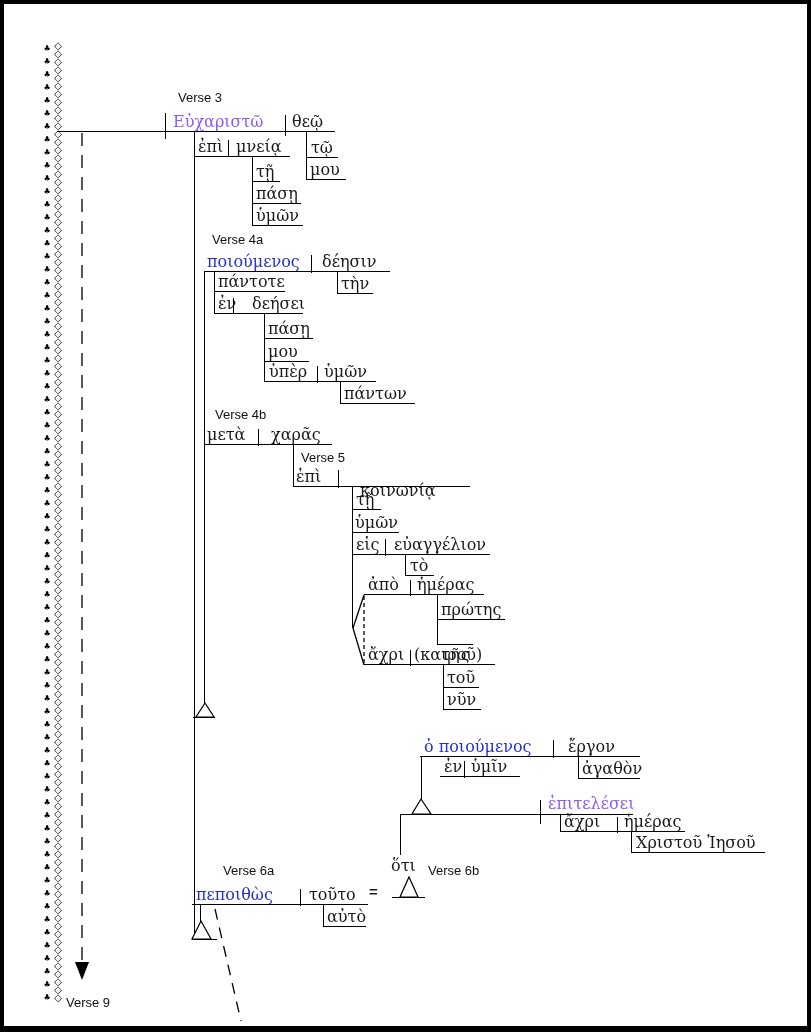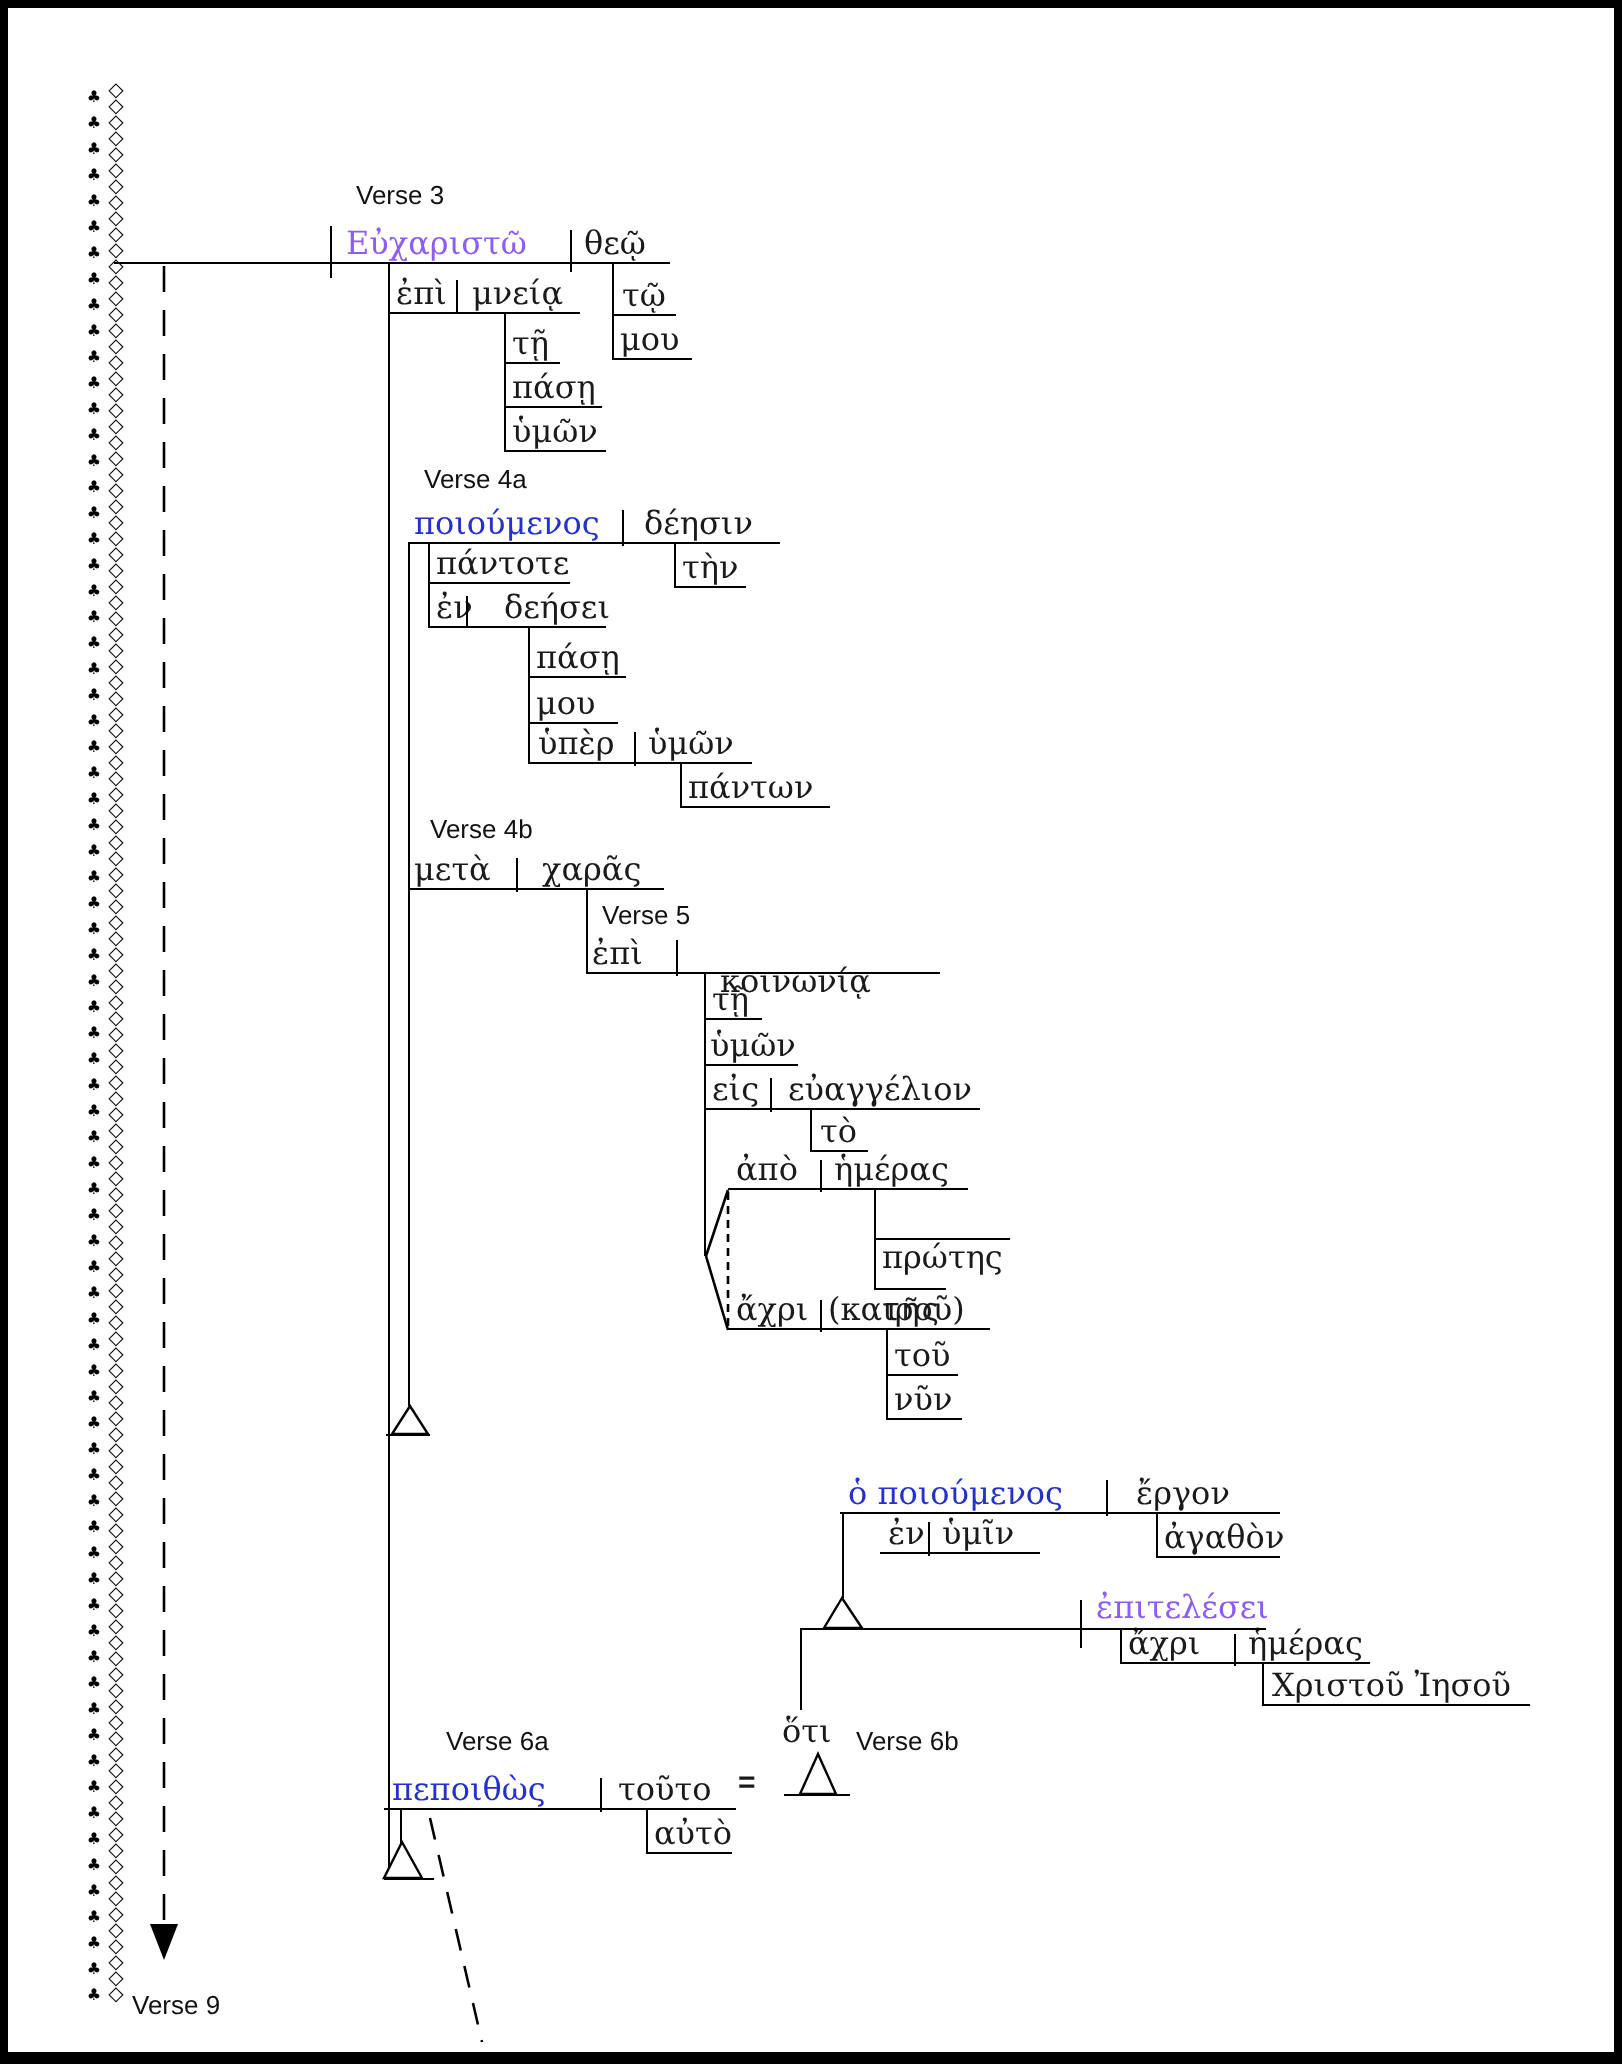--- a/index.html
+++ b/index.html
@@ -252,21 +252,21 @@
       <div class="gw" style="left: 271px; top: 425px;">χαρᾶς</div>
       <div class="gw" style="left: 296px; top: 467px;">ἐπὶ</div>
       <div class="gw" style="left: 360px; top: 481px;">κοινωνίᾳ</div>
       <div class="gw" style="left: 356px; top: 490px;">τῇ</div>
       <div class="gw" style="left: 355px; top: 513px;">ὑμῶν</div>
       <div class="gw" style="left: 356px; top: 535px;">εἰς</div>
       <div class="gw" style="left: 394px; top: 535px;">εὐαγγέλιον</div>
       <div class="gw" style="left: 410px; top: 556px;">τὸ</div>
       <div class="gw" style="left: 368px; top: 575px;">ἀπὸ</div>
       <div class="gw" style="left: 417px; top: 575px;">ἡμέρας</div>
-      <div class="gw" style="left: 441px; top: 600px; margin-top: 19px;">πρώτης</div>
+      <div class="gw" style="left: 441px; top: 600px;">πρώτης</div>
       <div class="gw" style="left: 441px; top: 647px; font-family: Liberation Mono, monospace;">τῆς</div>
       <div class="gw" style="left: 368px; top: 645px;">ἄχρι</div>
       <div class="gw" style="left: 414px; top: 645px;">(καιροῦ)</div>
       <div class="gw" style="left: 447px; top: 668px;">τοῦ</div>
       <div class="gw" style="left: 447px; top: 690px;">νῦν</div>
       <div class="gw blue" style="left: 424px; top: 737px;">ὁ ποιούμενος</div>
       <div class="gw" style="left: 568px; top: 737px;">ἔργον</div>
       <div class="gw" style="left: 444px; top: 757px;">ἐν</div>
       <div class="gw" style="left: 471px; top: 757px;">ὑμῖν</div>
       <div class="gw" style="left: 582px; top: 759px;">ἀγαθὸν</div>

